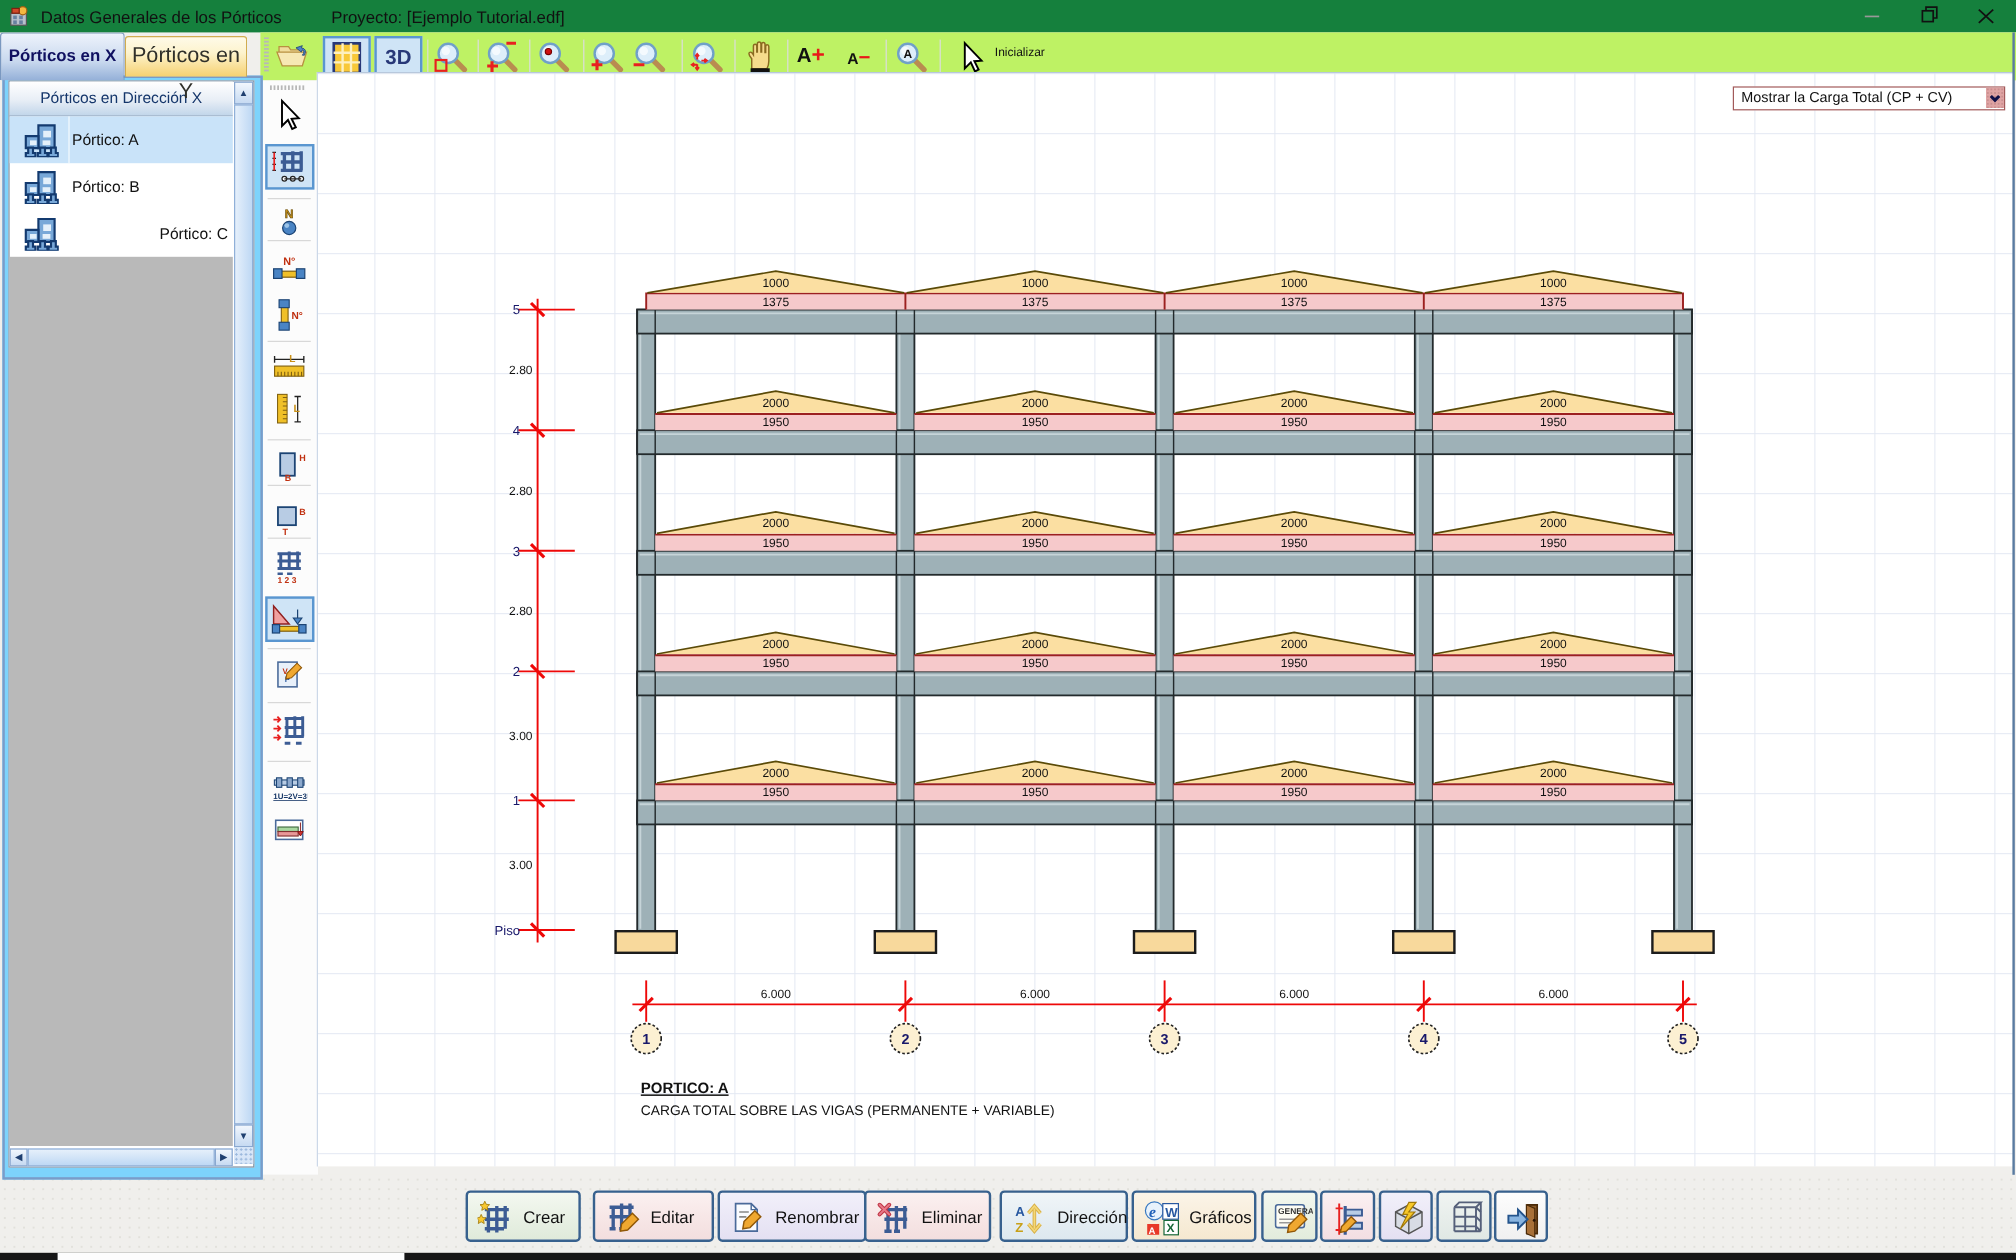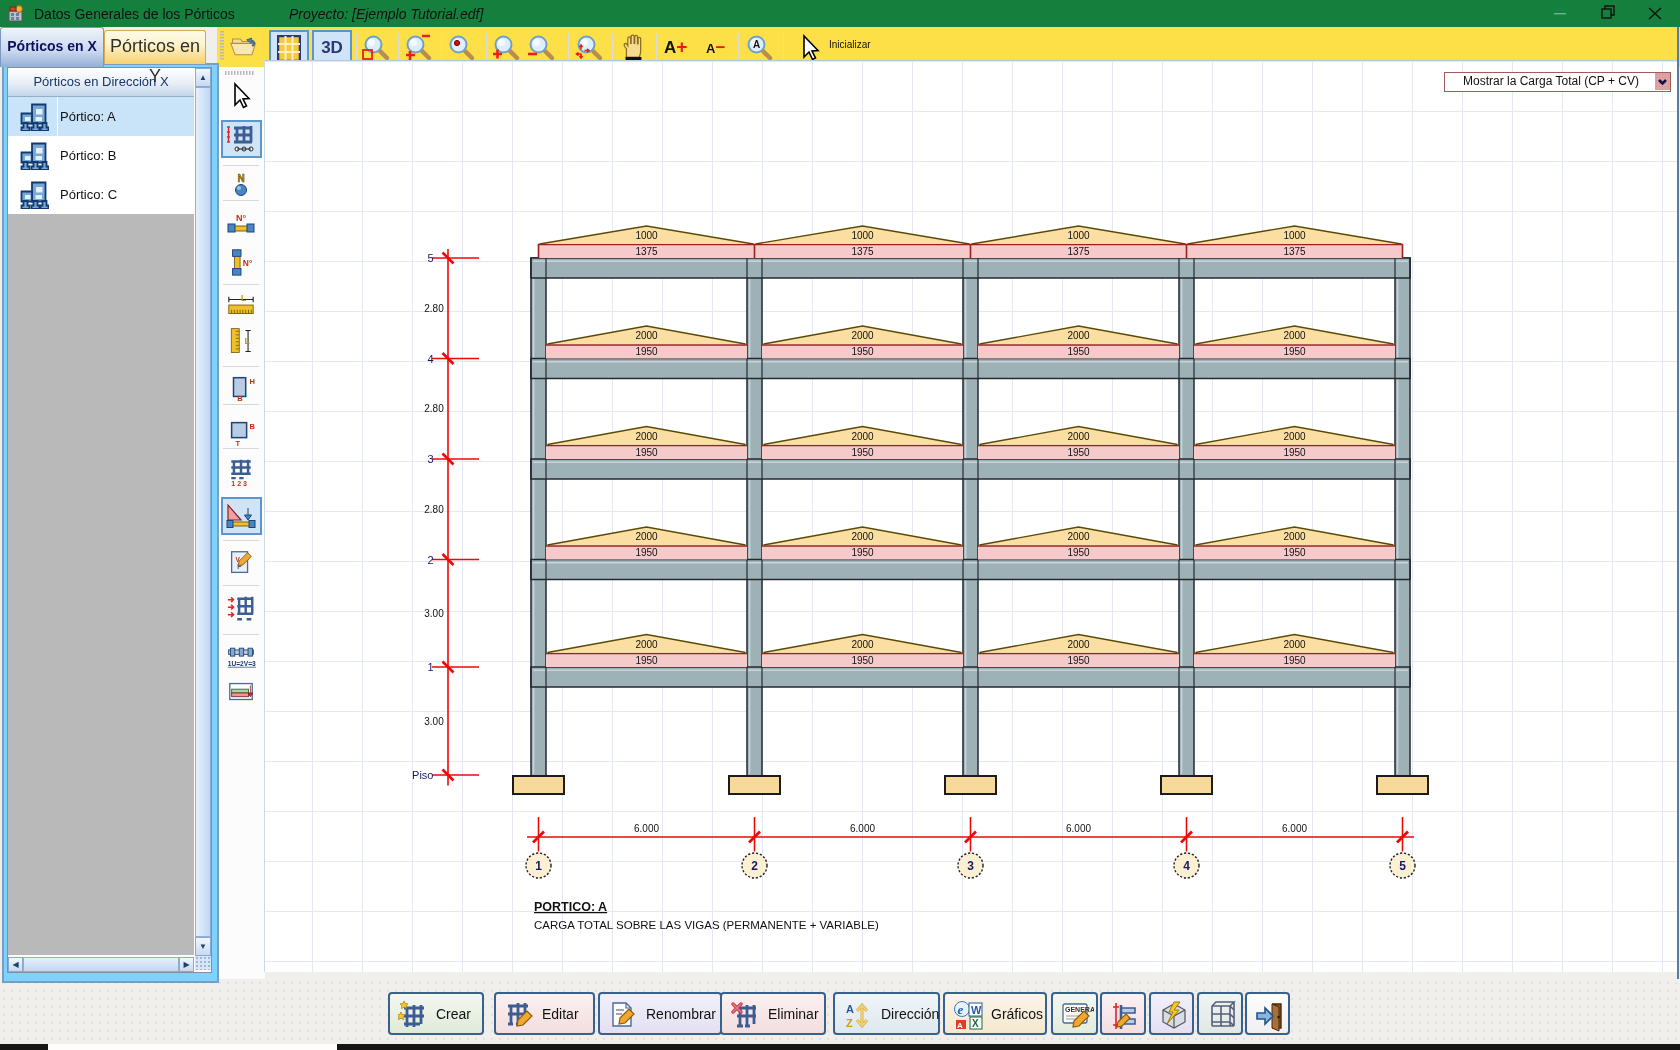--- a/index.html
+++ b/index.html
@@ -1,36 +1,36 @@
 <!DOCTYPE html>
 <html><head><meta charset="utf-8">
 <style>
 html,body{margin:0;padding:0;}
 body{width:1680px;height:1050px;overflow:hidden;position:relative;
  font-family:"Liberation Sans",sans-serif;background:#f0efec;}
 #titlebar{position:absolute;left:0;top:0;width:1680px;height:27px;background:#15803d;}
 #titlebar .ttl{position:absolute;left:34px;top:6px;font-size:14px;color:#111;}
-#titlebar .prj{position:absolute;left:289px;top:6px;font-size:14px;color:#111;font-style:italic;}
+#titlebar .prj{position:absolute;left:276px;top:6px;font-size:14px;color:#111;}
 .wbtn{position:absolute;top:0;width:30px;height:27px;}
 #tabx{position:absolute;left:0px;top:27px;width:102px;height:39px;
  background:linear-gradient(#eef3fc,#c8d8ee 60%,#94b0d8);border:1px solid #7a98c0;border-bottom:none;
  border-radius:3px 3px 0 0;text-align:center;line-height:36px;font-size:14px;font-weight:bold;color:#101060;z-index:5;}
 #taby{position:absolute;left:104px;top:30px;width:100px;height:33px;
  background:linear-gradient(#fefae8,#fdf3cd 40%,#f6d170);border:1px solid #d0ac50;border-bottom:none;
  border-radius:3px 3px 0 0;text-align:center;line-height:30px;font-size:18px;color:#30302a;z-index:4;}
 #panel{position:absolute;left:2px;top:63px;width:213px;height:916px;background:#7dd3fc;
  border:2px solid #7a9cc8;z-index:3;}
-#toolbar{position:absolute;left:217px;top:27px;width:1463px;height:40px;background:#fde047;}
+#toolbar{position:absolute;left:217px;top:27px;width:1463px;height:40px;background:#bef264;}
 #vtools{position:absolute;left:217px;top:67px;width:47px;height:912px;background:#fcfcfc;border-left:1px solid #88a8cc;}
 #canvas{position:absolute;left:264px;top:60px;width:1413px;height:911px;background:#ffffff;
  background-image:linear-gradient(to right,#e3e8f2 1px,transparent 1px),linear-gradient(to bottom,#e3e8f2 1px,transparent 1px);
  background-size:50px 50px;background-position:47px 50px;border-top:1px solid #b8c8dc;border-left:1px solid #ccd8e8;}
 #rborder{position:absolute;left:1677px;top:27px;width:2px;height:1014px;background:#5a7ba0;}
 #dropdown{position:absolute;left:1444px;top:72px;width:227px;height:20px;background:#fff;
- border:1.5px solid #a25a5a;z-index:6;font-size:12px;color:#111;line-height:17px;padding-left:18px;box-sizing:border-box;}
+ border:1.5px solid #a25a5a;z-index:6;font-size:12px;color:#111;line-height:17px;padding-left:6px;box-sizing:border-box;}
 #droparrow{position:absolute;right:0px;top:0px;width:15px;height:17px;background:#dfa3a3;
  background-image:radial-gradient(#c98f8f 0.7px,transparent 0.9px);background-size:3px 3px;}
 #botbar{position:absolute;left:0;top:979px;width:1680px;height:65px;background:#f0efec;
  background-image:radial-gradient(#e2e1db 0.8px,transparent 1px);background-size:8px 8px;}
 #taskbar{position:absolute;left:0;top:1044px;width:1680px;height:6px;background:#161616;}
 #taskwhite{position:absolute;left:48px;top:1044px;width:289px;height:6px;background:#fdfdfd;}
 .btn{position:absolute;top:992px;height:43px;box-sizing:border-box;border:2px solid #38618e;border-radius:4px;
  font-size:14px;color:#111;}
 .btn .lbl{position:absolute;left:46px;top:12px;}
 .btn svg{position:absolute;left:8px;top:6px;}
@@ -189,21 +189,21 @@
 
 <div id="panel">
 
  <div style="position:absolute;left:3px;top:2px;width:203px;height:904px;background:#fff;border:1px solid #8090a0;">
   <div style="position:absolute;left:0;top:0;width:186px;height:28px;background:linear-gradient(#ffffff,#e8eef6 55%,#c2d6ea);border-bottom:1px solid #98aec8;text-align:center;font-size:13px;color:#15366b;line-height:28px;">Pórticos en Dirección X</div>
 
   <div style="position:absolute;left:0;top:29px;width:186px;height:39px;background:#c9e3f9;"></div>
   <div style="position:absolute;left:49px;top:29px;width:1px;height:39px;background:#f4fafe;"></div>
   <div class="pitem" style="position:absolute;left:52px;top:29px;width:130px;height:39px;font-size:13px;color:#111;line-height:39px;">Pórtico: A</div>
   <div class="pitem" style="position:absolute;left:52px;top:68px;width:130px;height:39px;font-size:13px;color:#111;line-height:39px;">Pórtico: B</div>
-  <div class="pitem" style="position:absolute;left:52px;top:107px;width:130px;height:39px;font-size:13px;color:#111;line-height:39px;">Pórtico: C</div>
+  <div class="pitem" style="position:absolute;left:52px;top:107px;width:130px;height:39px;font-size:13px;color:#111;line-height:39px;text-align:right;">Pórtico: C</div>
   <svg style="position:absolute;left:11px;top:33px" width="30" height="30" viewBox="0 0 30 30">
         <use href="#bicon"></use>
       </svg>
   <svg style="position:absolute;left:11px;top:72px" width="30" height="30" viewBox="0 0 30 30">
         <use href="#bicon"></use>
       </svg>
   <svg style="position:absolute;left:11px;top:111px" width="30" height="30" viewBox="0 0 30 30">
         <use href="#bicon"></use>
       </svg>
 

